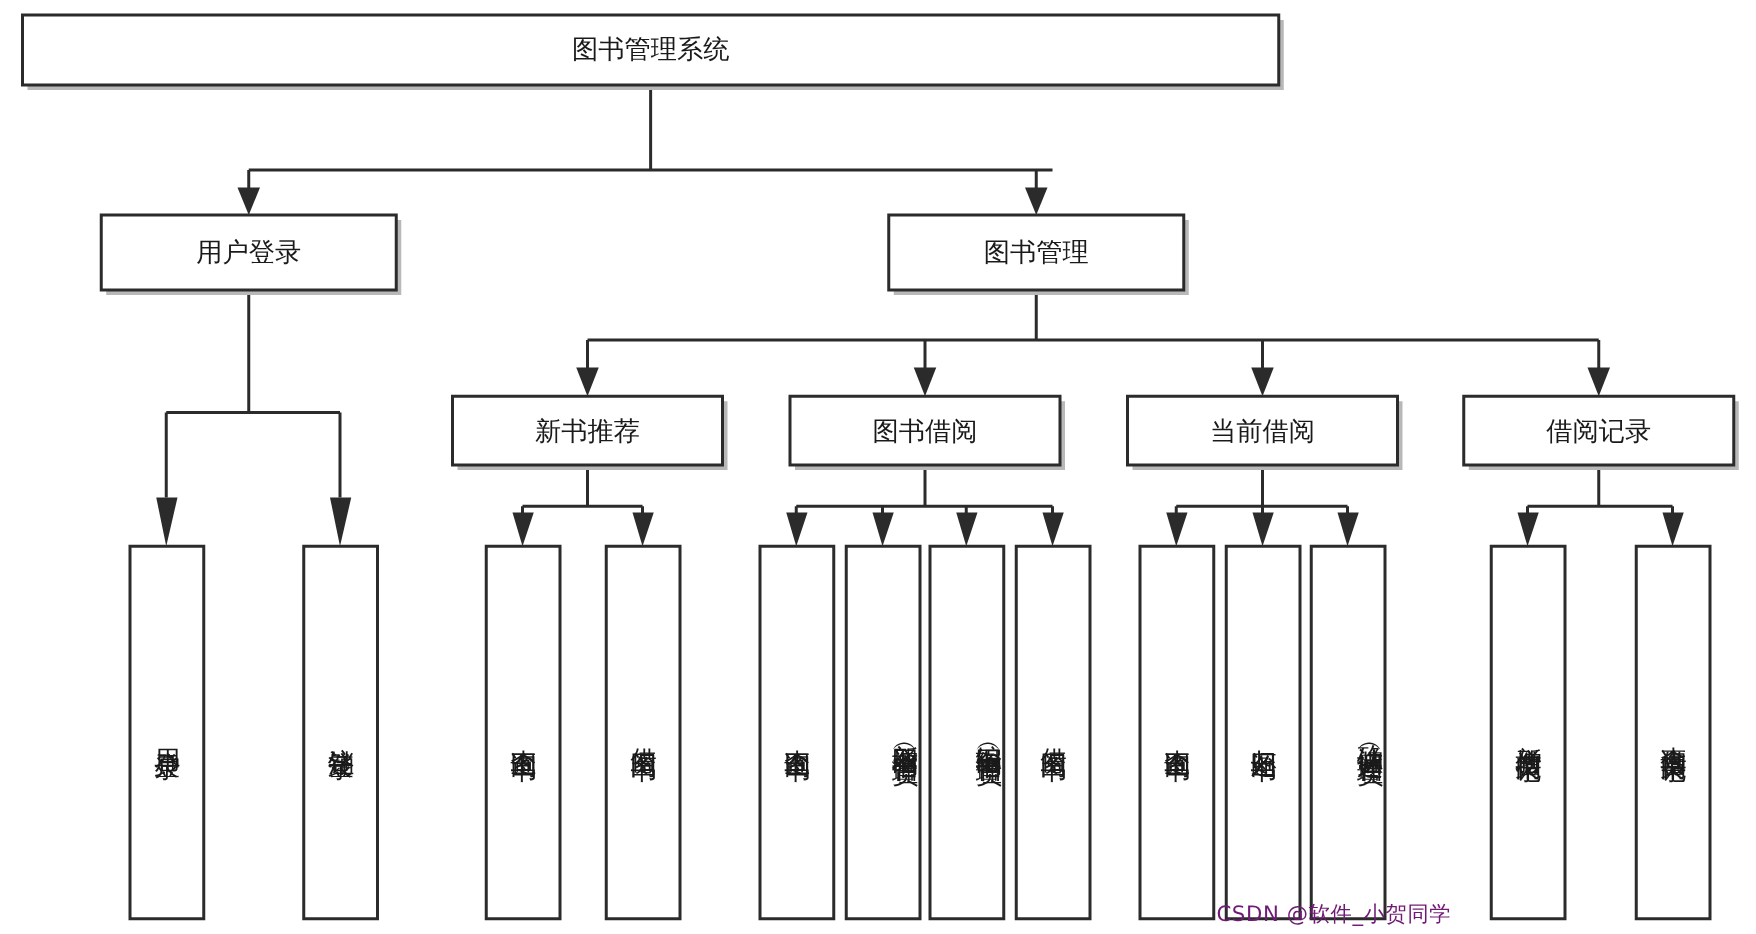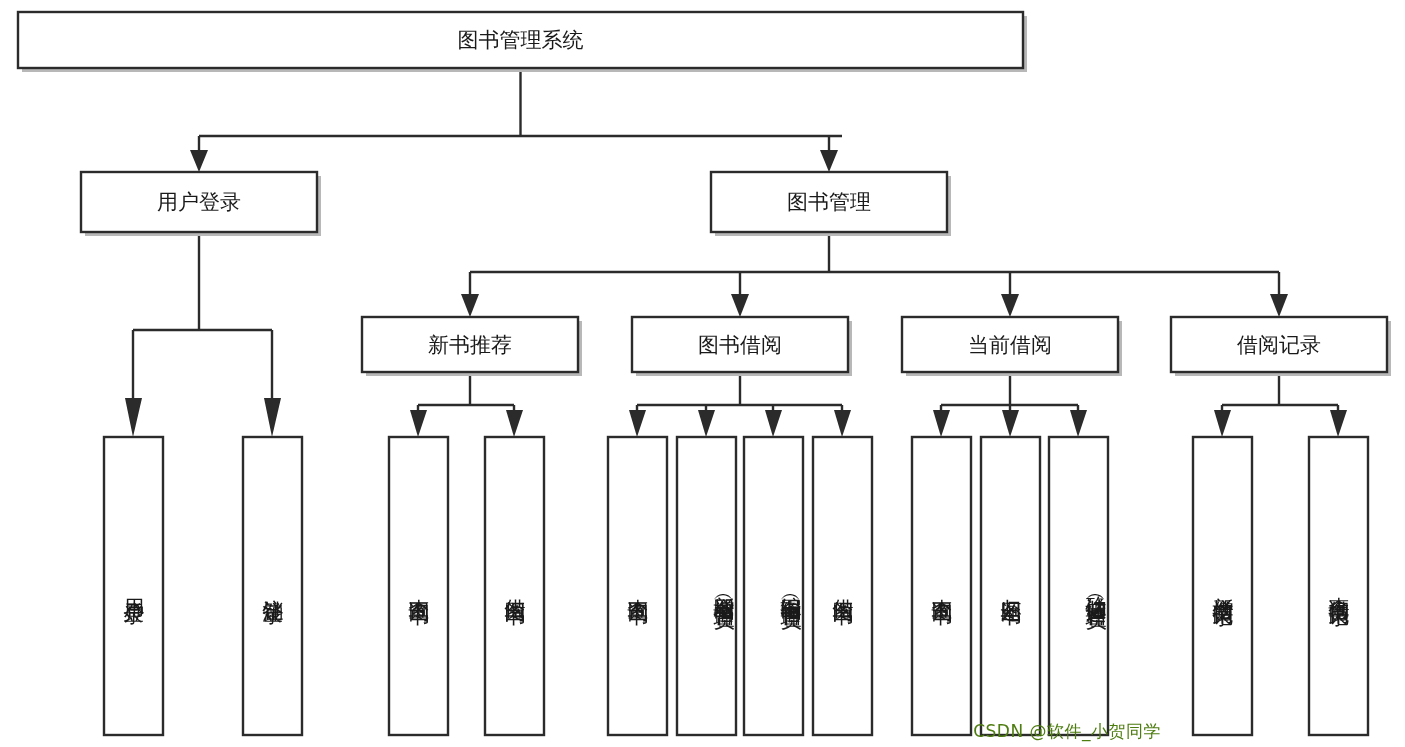--- a/index.html
+++ b/index.html
@@ -74,21 +74,21 @@
     display: flex;
     align-items: flex-start;
     justify-content: center;
   }
   #watermark {
     position: absolute;
     right: 8px;
     bottom: 4px;
     font-family: "DejaVu Sans", "Liberation Sans", sans-serif;
     font-size: 17px;
-    color: #4d7c0f;
+    color: #701a75;
     letter-spacing: 0.5px;
     white-space: nowrap;
   }
 </style>
 </head>
 <body>
 
 <div id="diagram-root">
 
   <svg id="tree-svg" viewBox="0 0 1405 747">

